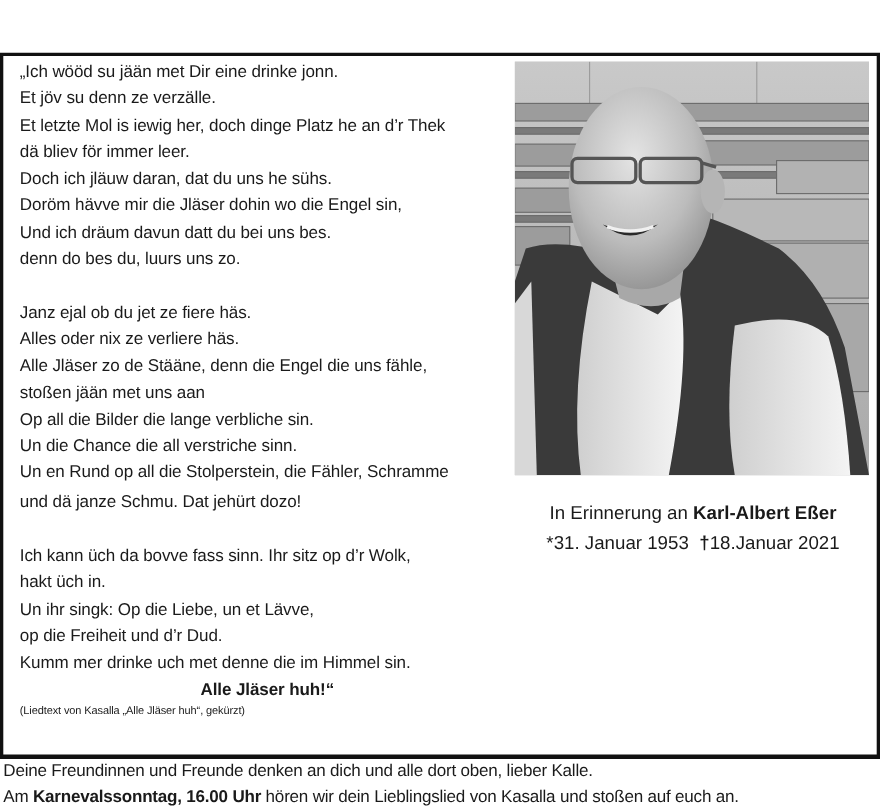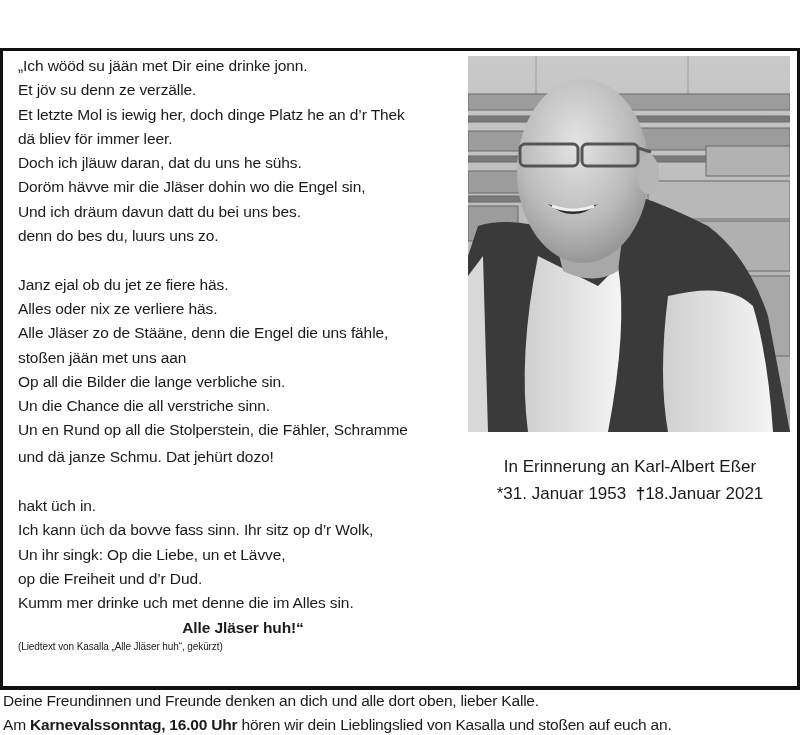--- a/index.html
+++ b/index.html
@@ -33,21 +33,21 @@
       width: 322px; height: 376px;
       overflow: hidden;
       background: #bdbdbd;
     }
     .caption {
       position: absolute; left: 462px; top: 402px; width: 330px;
       text-align: center;
       font-size: 17px; line-height: 27px;
       white-space: nowrap;
     }
-    .caption b { font-weight: normal; }
+    .caption b { font-weight: bold; }
     .footer {
       position: absolute; left: 0; top: 638px; width: 794px;
       text-align: left;
       font-size: 15.5px; line-height: 24px;
       letter-spacing: -0.2px;
     }
     .footer .line { display: block; white-space: nowrap; }
     .footer b { font-weight: bold; }
   </style>
 </head>
@@ -67,25 +67,25 @@
     <span class="gap"></span>
     <span class="line">Janz ejal ob du jet ze fiere häs.</span>
     <span class="line">Alles oder nix ze verliere häs.</span>
     <span class="line">Alle Jläser zo de Stääne, denn die Engel die uns fähle,</span>
     <span class="line">stoßen jään met uns aan</span>
     <span class="line">Op all die Bilder die lange verbliche sin.</span>
     <span class="line">Un die Chance die all verstriche sinn.</span>
     <span class="line">Un en Rund op all die Stolperstein, die Fähler, Schramme</span>
     <span class="line" style="line-height:27px;">und dä janze Schmu. Dat jehürt dozo!</span>
     <span class="gap"></span>
+    <span class="line">Ich kann üch da bovve fass sinn. Ihr sitz op d’r Wolk,</span>
     <span class="line">hakt üch in.</span>
-    <span class="line">Ich kann üch da bovve fass sinn. Ihr sitz op d’r Wolk,</span>
     <span class="line">Un ihr singk: Op die Liebe, un et Lävve,</span>
     <span class="line">op die Freiheit und d’r Dud.</span>
-    <span class="line">Kumm mer drinke uch met denne die im Alles sin.</span>
+    <span class="line">Kumm mer drinke uch met denne die im Himmel sin.</span>
     <span class="line bold">Alle Jläser huh!“</span>
     <span class="source">(Liedtext von Kasalla „Alle Jläser huh“, gekürzt)</span>
   </div>
 
   <div class="photo" title="Schwarz-Weiß-Foto eines lachenden Mannes mit Brille">
     <svg width="322" height="376" viewBox="0 0 322 376" xmlns="http://www.w3.org/2000/svg">
       <defs>
         <linearGradient id="wall" x1="0" y1="0" x2="0" y2="1">
           <stop offset="0" stop-color="#c9c9c9"></stop>
           <stop offset="1" stop-color="#a9a9a9"></stop>

